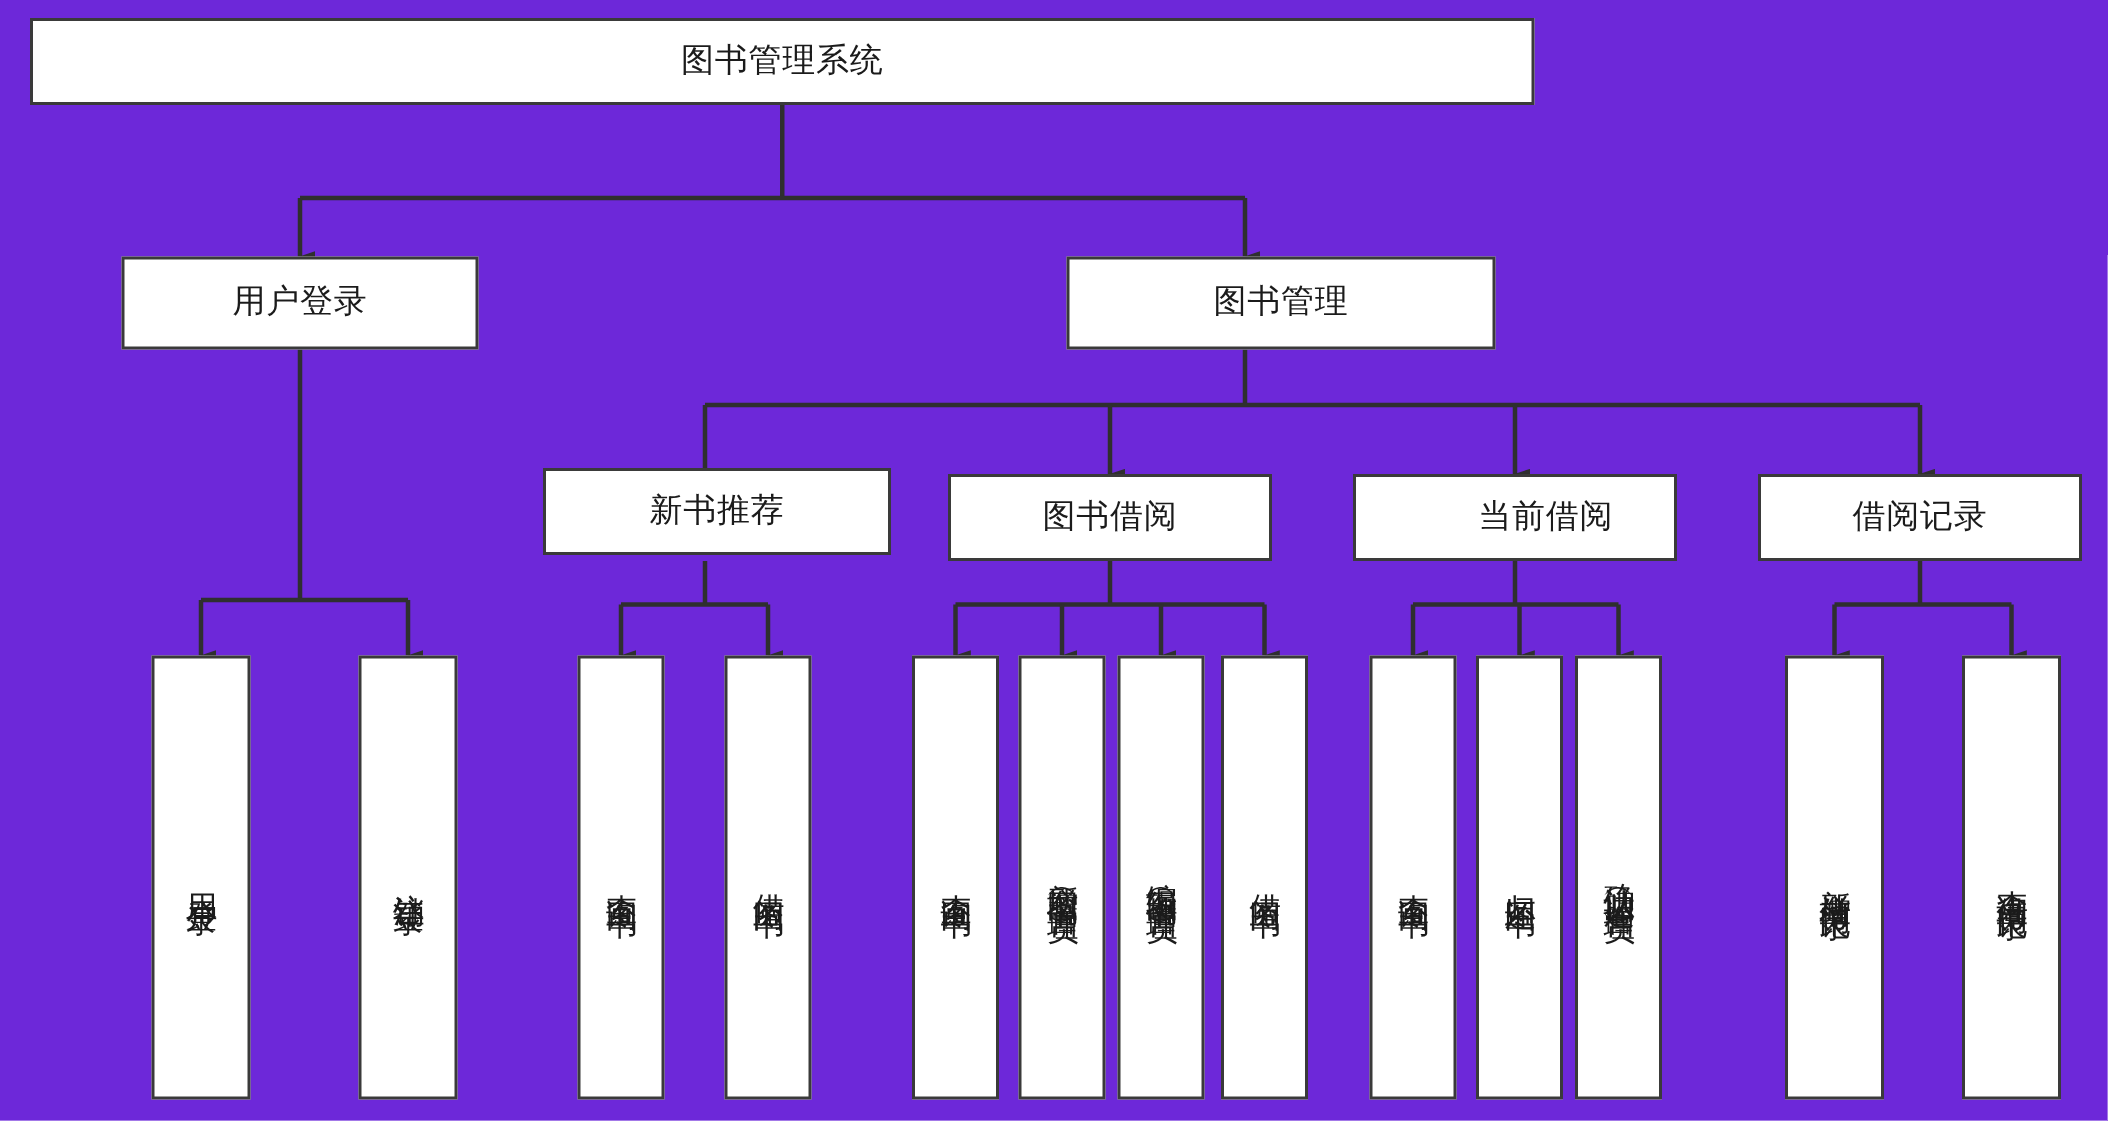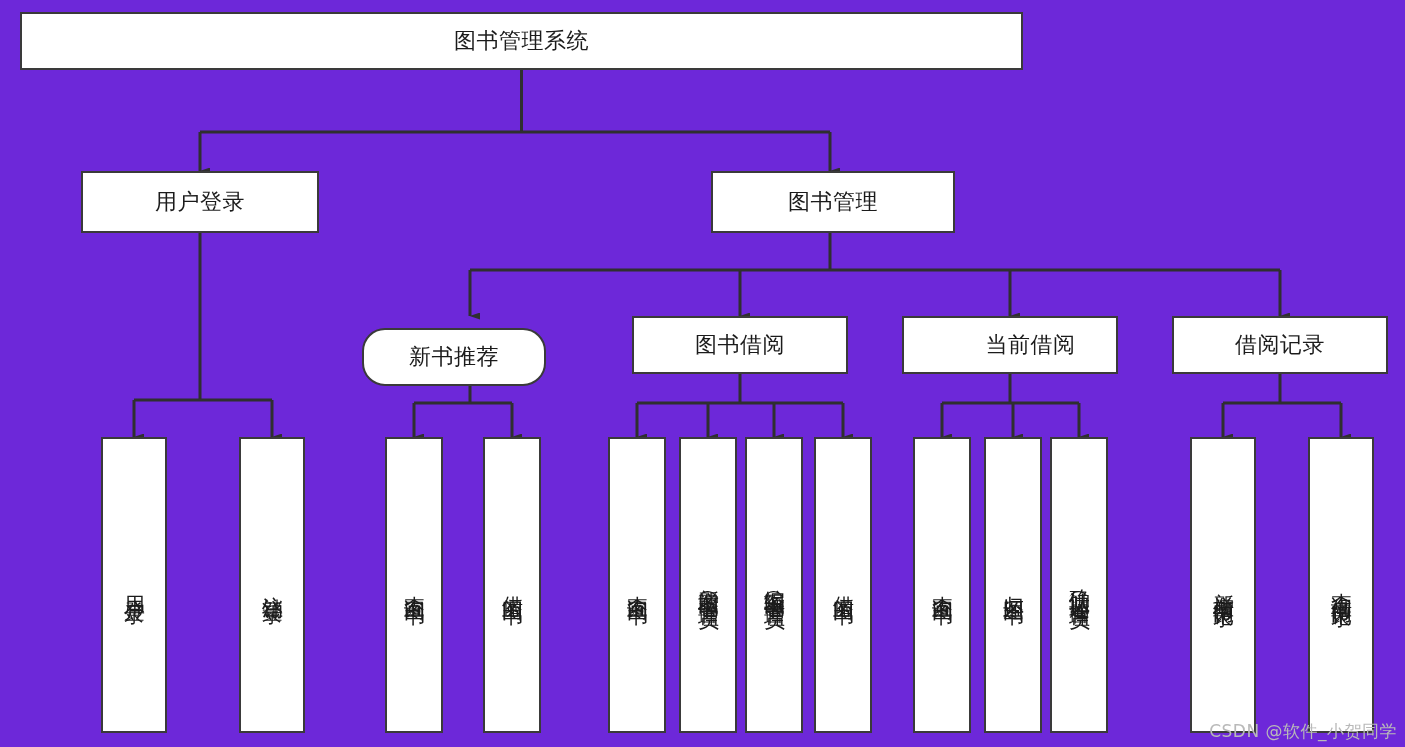--- a/index.html
+++ b/index.html
@@ -132,26 +132,26 @@
       <div class="node-box" style="left: 20px; top: 12px; width: 1003px; height: 58px;">
         <div class="leaf-inner">
           <span class="node-label-h">图书管理系统</span>
         </div>
       </div>
       <div class="node-box" style="left: 81px; top: 171px; width: 238px; height: 62px;">
         <div class="leaf-inner">
           <span class="node-label-h">用户登录</span>
         </div>
       </div>
-      <div class="node-box" style="left: 711px; top: 171px; width: 244px; height: 62px;">
+      <div class="node-box" style="left: 711px; top: 171px; width: 286px; height: 62px;">
         <div class="leaf-inner">
           <span class="node-label-h">图书管理</span>
         </div>
       </div>
-      <div class="node-box" style="left: 362px; top: 328px; width: 184px; height: 58px; border-radius: 23px;">
+      <div class="node-box" style="left: 362px; top: 312px; width: 232px; height: 58px;">
         <div class="leaf-inner">
           <span class="node-label-h">新书推荐</span>
         </div>
       </div>
       <div class="node-box" style="left: 632px; top: 316px; width: 216px; height: 58px; justify-content: flex-end;">
         <div class="leaf-inner">
           <span class="node-label-h">图书借阅</span>
         </div>
       </div>
       <div class="node-box" style="left: 902px; top: 316px; width: 216px; height: 58px; padding-left: 41px;">
@@ -224,14 +224,13 @@
           <span class="node-label-v">新增借阅记录</span>
         </div>
       </div>
       <div class="node-box leaf-box" style="left: 1308px; top: 437px; width: 66px; height: 296px;">
         <div class="leaf-inner">
           <span class="node-label-v">查询借阅记录</span>
         </div>
       </div>
     </div>
 
-  <div id="watermark">CSDN @软件_小贺同学</div>
 </div>
 
 </body></html>

